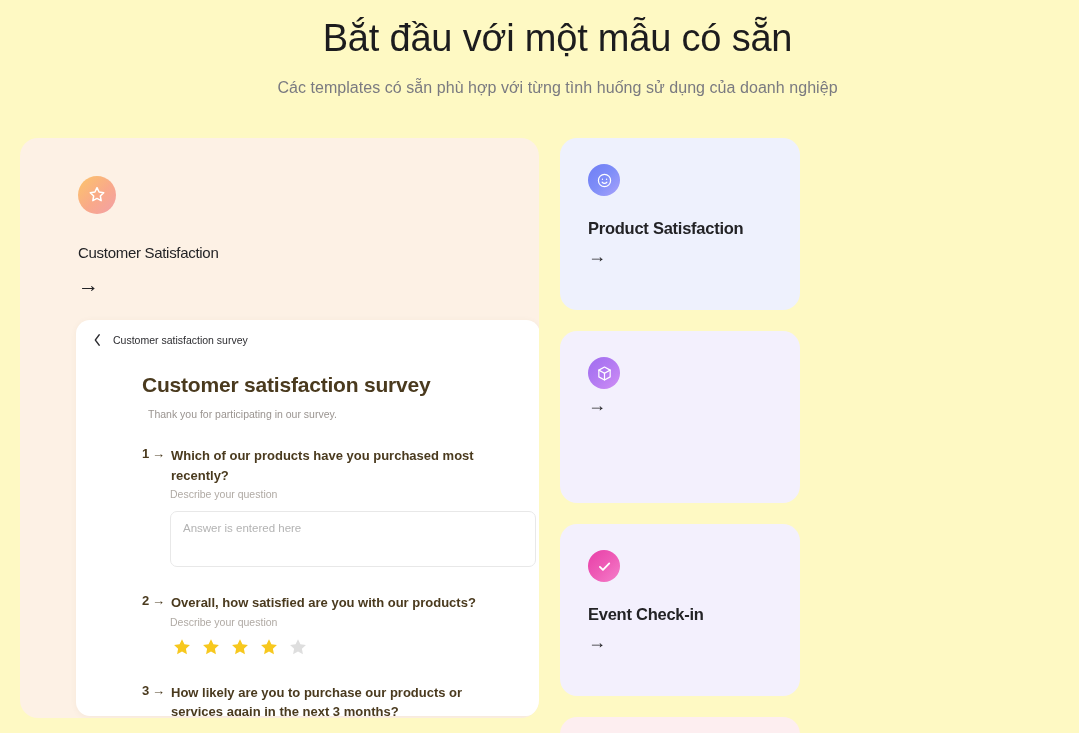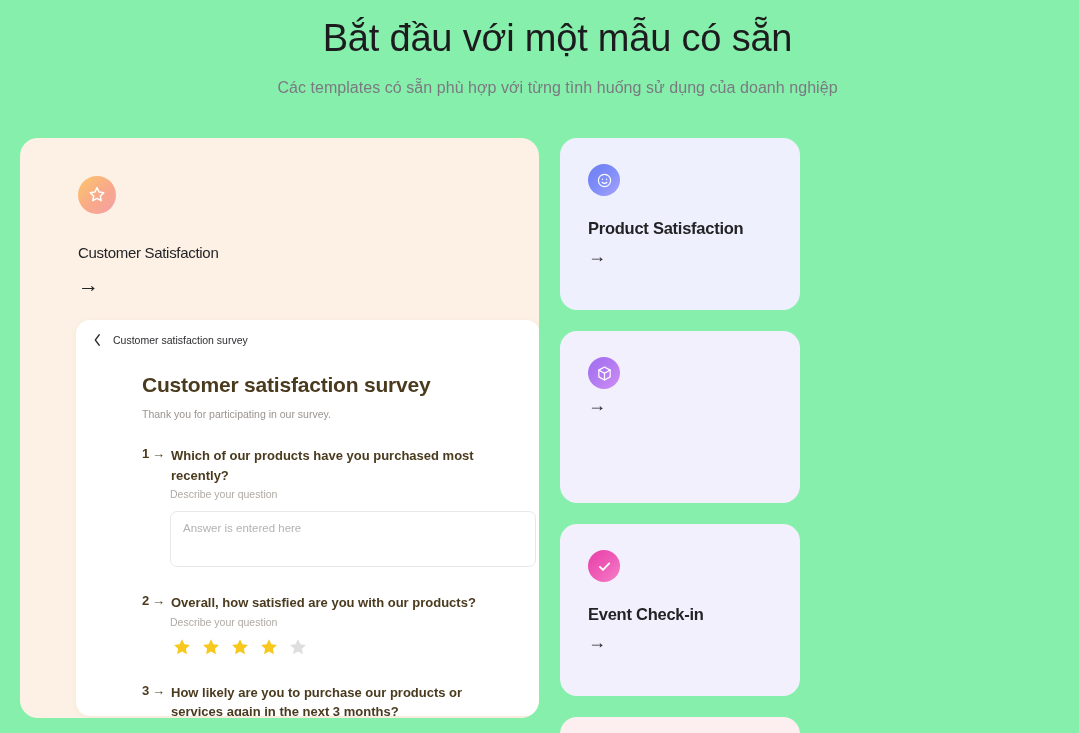--- a/index.html
+++ b/index.html
@@ -3,21 +3,21 @@
 <meta charset="utf-8">
 <style>
   * { box-sizing: border-box; margin: 0; padding: 0; }
   html, body {
     width: 1079px;
     height: 733px;
     background: #ffffff;
     font-family: "Liberation Sans", sans-serif;
     overflow: hidden;
   }
-  .page { position: relative; width: 1079px; height: 733px; background: #86efac; padding-left: 36px; }
+  .page { position: relative; width: 1079px; height: 733px; background: #fef9c3; padding-left: 36px; }
 
   
   .header { text-align: center; padding-top: 14px; }
   .page-title {
     font-size: 38px;
     font-weight: 400;
     color: #1c1c1e;
     letter-spacing: -0.2px;
     line-height: 1.3;
   }
@@ -99,20 +99,21 @@
   .survey-h1 {
     font-size: 21px;
     font-weight: 700;
     color: #4a3a1e;
     letter-spacing: -0.2px;
   }
   .survey-sub {
     margin-top: 11px;
     font-size: 10.5px;
     color: #9a9490;
+    margin-left: 6px;
   }
   .q-block { margin-top: 26px; }
   .q-row { display: flex; gap: 6px; }
   .q-num {
     font-size: 13px;
     font-weight: 700;
     color: #4a3a1e;
     flex: 0 0 auto;
     min-width: 22px;
   }

